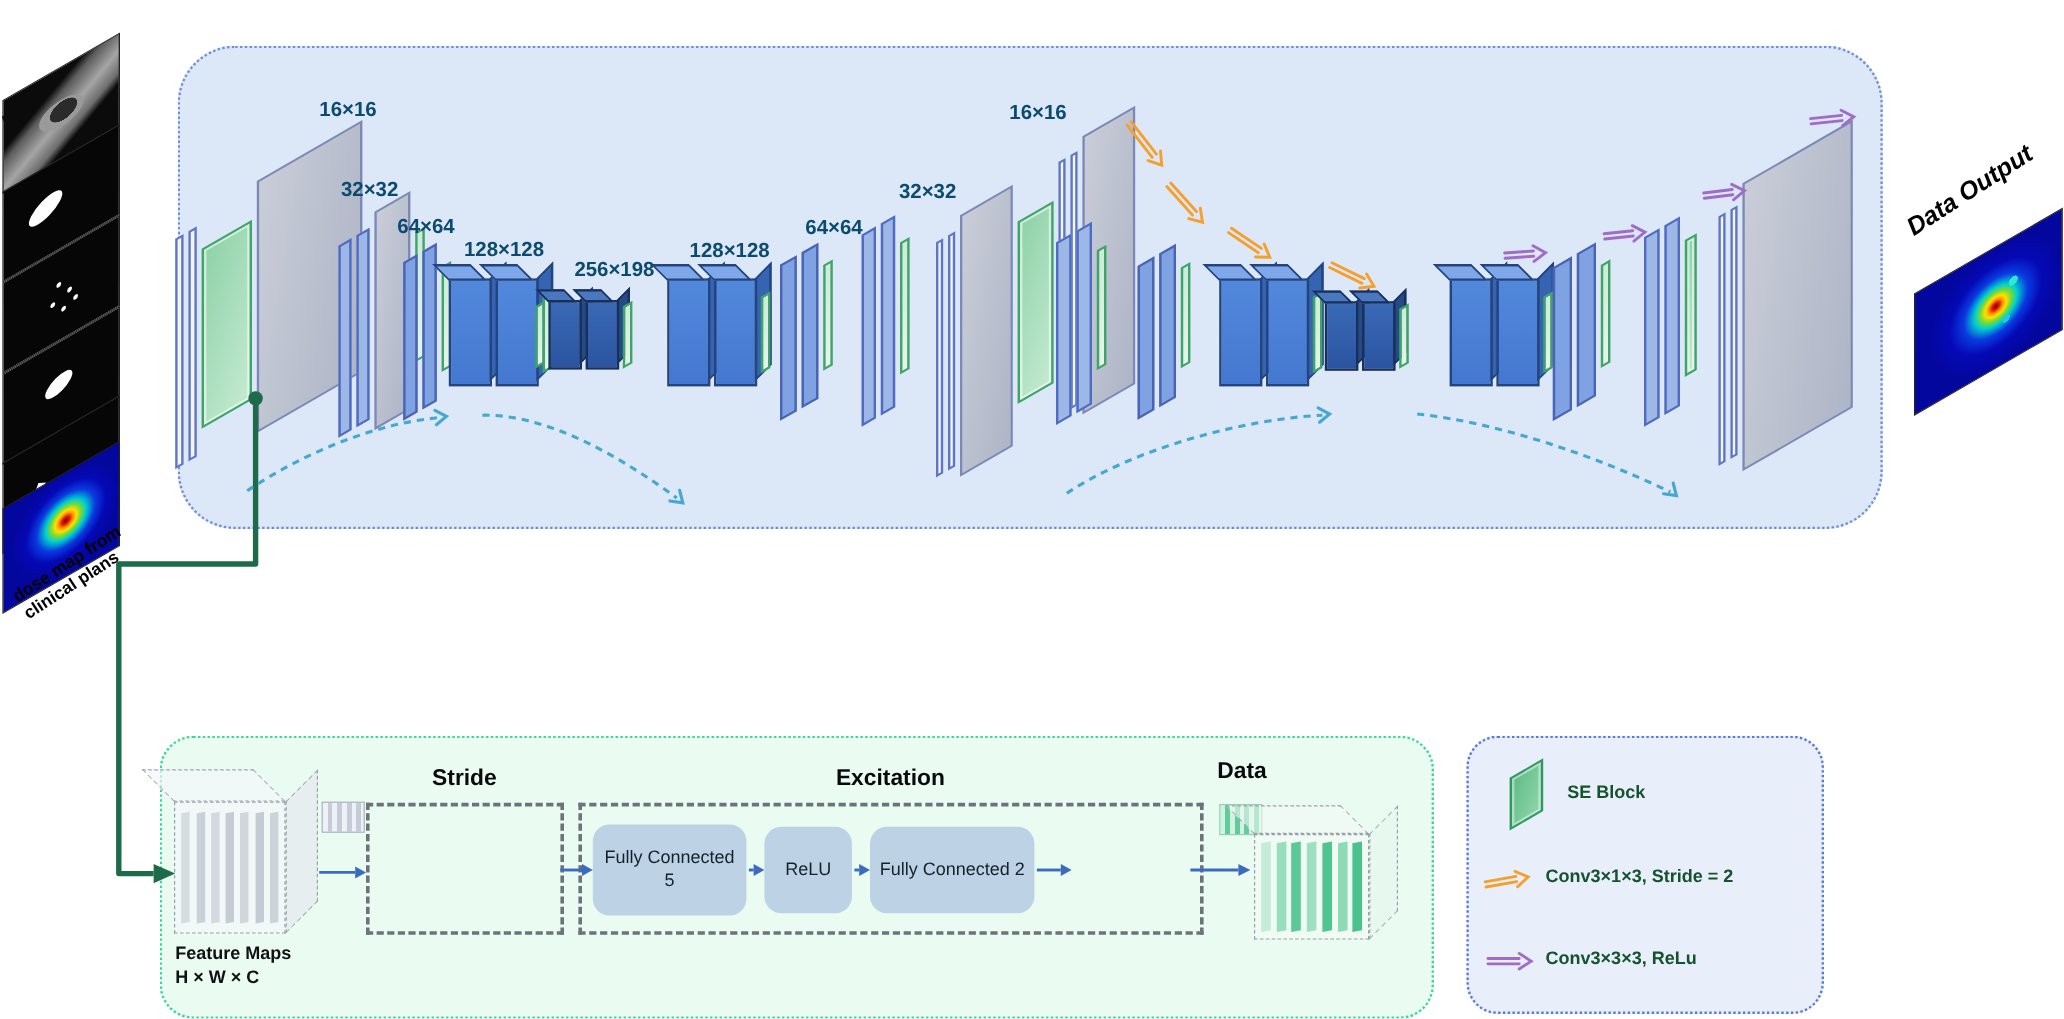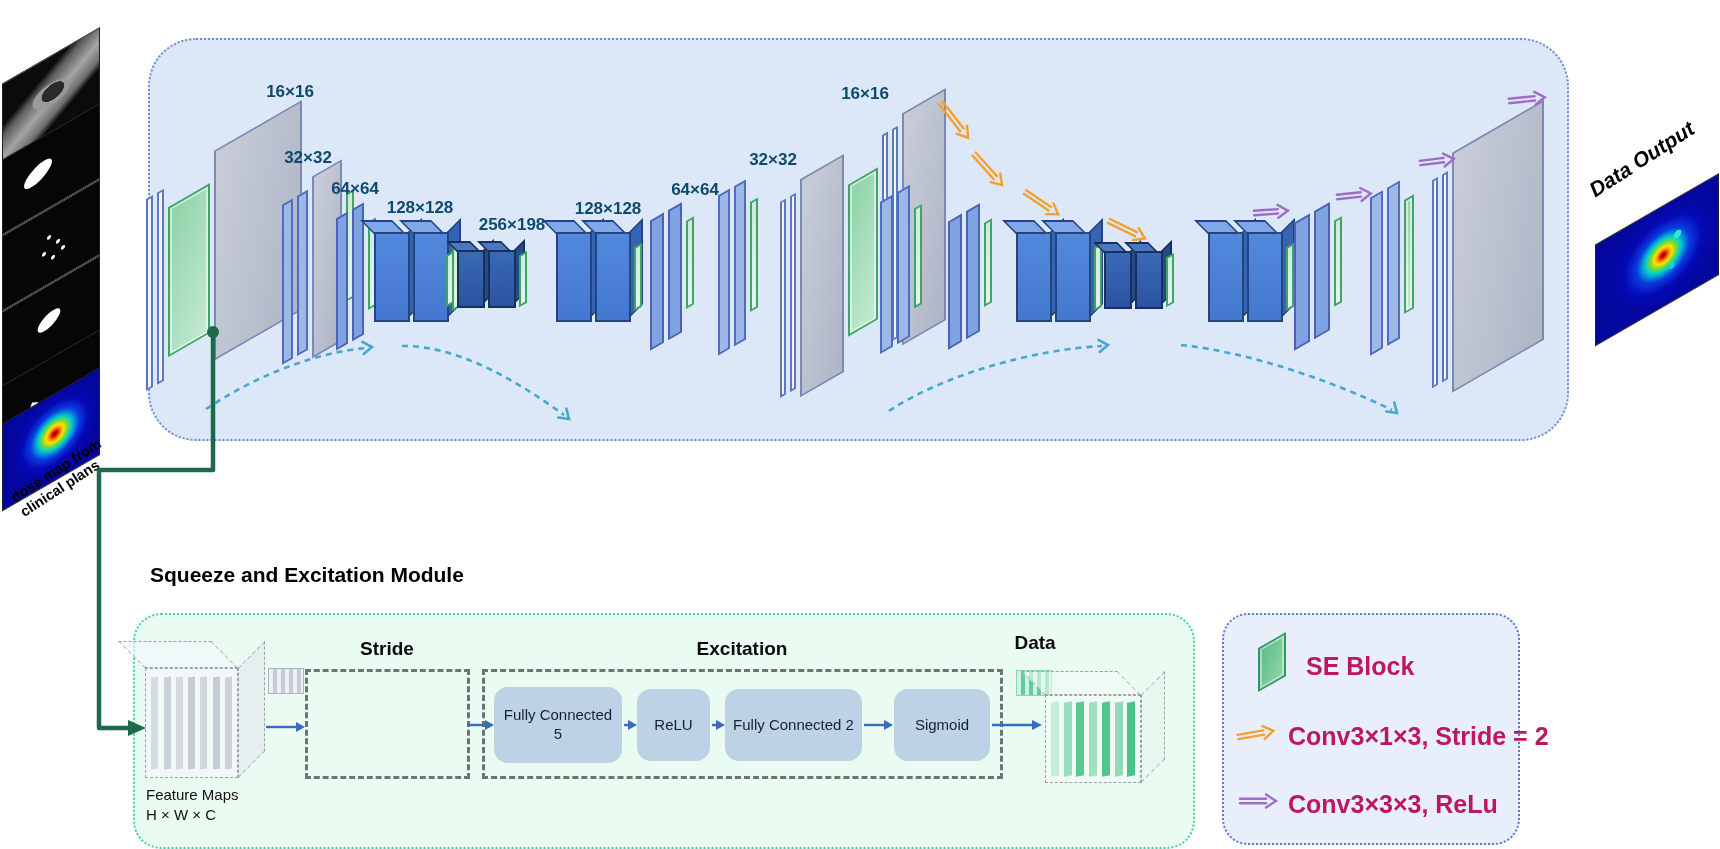--- a/index.html
+++ b/index.html
@@ -66,33 +66,33 @@
   .se-title{position:absolute;left:150px;top:563px;font-weight:bold;font-size:21px;color:#000;}
   .se-box{position:absolute;left:133px;top:613px;width:1058px;height:232px;background:#eafbf2;
           border:2px dotted #3fd39e;border-radius:28px;}
   .legend-box{position:absolute;left:1222px;top:613px;width:294px;height:228px;background:#e9eefb;
           border:2px dotted #5c79d8;border-radius:26px;}
   .dash-box{position:absolute;border:3px dashed #6e737a;box-sizing:border-box;}
   .sec-label{position:absolute;transform:translateX(-50%);font-weight:bold;font-size:19px;color:#0a0a0a;white-space:nowrap;}
   .pill{position:absolute;background:#bdd2e4;border-radius:14px;display:flex;align-items:center;
         justify-content:center;text-align:center;font-size:15px;font-weight:500;color:#14222e;
         line-height:1.25;padding:4px;box-sizing:border-box;}
-  .fm-label{position:absolute;font-weight:normal;font-size:15px;color:#111;white-space:nowrap;}
+  .fm-label{position:absolute;font-weight:bold;font-size:15px;color:#111;white-space:nowrap;}
 
   .secube{position:absolute;}
   .secube .front{position:absolute;left:0;top:0;border:1.5px dashed #9aa0ab;box-sizing:border-box;
         display:flex;align-items:center;justify-content:space-evenly;overflow:visible;}
   .secube .top{position:absolute;left:0;border:1.5px dashed #9aa0ab;box-sizing:border-box;
         transform-origin:bottom left;transform:skewX(45deg);}
   .secube .side{position:absolute;border:1.5px dashed #9aa0ab;box-sizing:border-box;
         transform-origin:top left;transform:skewY(-45deg);}
   .slice{flex:none;transform:skewY(-10deg);}
   .ministripes{position:absolute;border:1px solid #aab2be;}
 
-  .legend-label{position:absolute;font-weight:bold;font-size:25px;color:#be185d;white-space:nowrap;}
+  .legend-label{position:absolute;font-weight:bold;font-size:15px;color:#14532d;white-space:nowrap;}
   .se-icon{position:absolute;width:24px;height:40px;background:linear-gradient(115deg,#5fbb87,#8fd6ab);
            border:2px solid #2e9960;box-shadow:inset 0 0 0 2px rgba(255,255,255,.45);transform:skewY(-30deg);}
 
   svg.overlay{position:absolute;left:0;top:0;pointer-events:none;}
 </style>
 </head>
 <body>
 
 <div id="canvas">
 
@@ -220,21 +220,20 @@
       <span class="dim" style="left: 308px; top: 148px;">32×32</span>
       <span class="dim" style="left: 355px; top: 179px;">64×64</span>
       <span class="dim" style="left: 420px; top: 198px;">128×128</span>
       <span class="dim" style="left: 512px; top: 215px;">256×198</span>
       <span class="dim" style="left: 608px; top: 199px;">128×128</span>
       <span class="dim" style="left: 695px; top: 180px;">64×64</span>
       <span class="dim" style="left: 773px; top: 150px;">32×32</span>
       <span class="dim" style="left: 865px; top: 84px;">16×16</span>
     </div>
 
-  <div class="se-title">Squeeze and Excitation Module</div>
   <div class="se-box"></div>
   <div class="legend-box"></div>
 
   <div class="secube" style="left:145px;top:640px;">
     <div class="top" style="top:1px;width:93px;height:27px;background:rgba(243,246,250,.65);"></div>
     <div class="side" style="left:93px;top:28px;width:27px;height:110px;background:rgba(226,230,238,.6);"></div>
     <div class="front" style="top:28px;width:93px;height:110px;background:rgba(244,246,250,.7);">
       <i class="slice" style="width:7px;height:92px;background:#b9bfca;opacity:.5;"></i>
       <i class="slice" style="width:7px;height:92px;background:#b9bfca;opacity:.7;"></i>
       <i class="slice" style="width:7px;height:92px;background:#b9bfca;opacity:.55;"></i>
@@ -252,21 +251,20 @@
 
   <div class="dash-box" style="left:305px;top:669px;width:165px;height:110px;"></div>
   <div class="dash-box" style="left:482px;top:669px;width:521px;height:110px;"></div>
   <div class="sec-label" style="left:387px;top:638px;">Stride</div>
   <div class="sec-label" style="left:742px;top:638px;">Excitation</div>
   <div class="sec-label" style="left:1035px;top:632px;">Data</div>
 
   <div class="pill" style="left:494px;top:687px;width:128px;height:76px;">Fully Connected 5</div>
   <div class="pill" style="left:637px;top:689px;width:73px;height:72px;">ReLU</div>
   <div class="pill" style="left:725px;top:689px;width:137px;height:72px;">Fully Connected 2</div>
-  <div class="pill" style="left:894px;top:689px;width:96px;height:72px;">Sigmoid</div>
 
   <div class="ministripes" style="left:1016px;top:670px;width:34px;height:24px;border-color:#8fd1b2;
        background:repeating-linear-gradient(90deg,rgba(63,191,133,.15) 0 4px,rgba(63,191,133,.8) 4px 8px);"></div>
   <div class="secube" style="left:1045px;top:670px;">
     <div class="top" style="top:1px;width:96px;height:24px;background:rgba(240,250,244,.6);"></div>
     <div class="side" style="left:96px;top:25px;width:24px;height:88px;background:rgba(228,246,236,.55);"></div>
     <div class="front" style="top:25px;width:96px;height:88px;background:rgba(242,250,245,.65);">
       <i class="slice" style="width:8px;height:74px;background:#3fbf85;opacity:.25;"></i>
       <i class="slice" style="width:8px;height:74px;background:#3fbf85;opacity:.5;"></i>
       <i class="slice" style="width:8px;height:74px;background:#3fbf85;opacity:.85;"></i>

